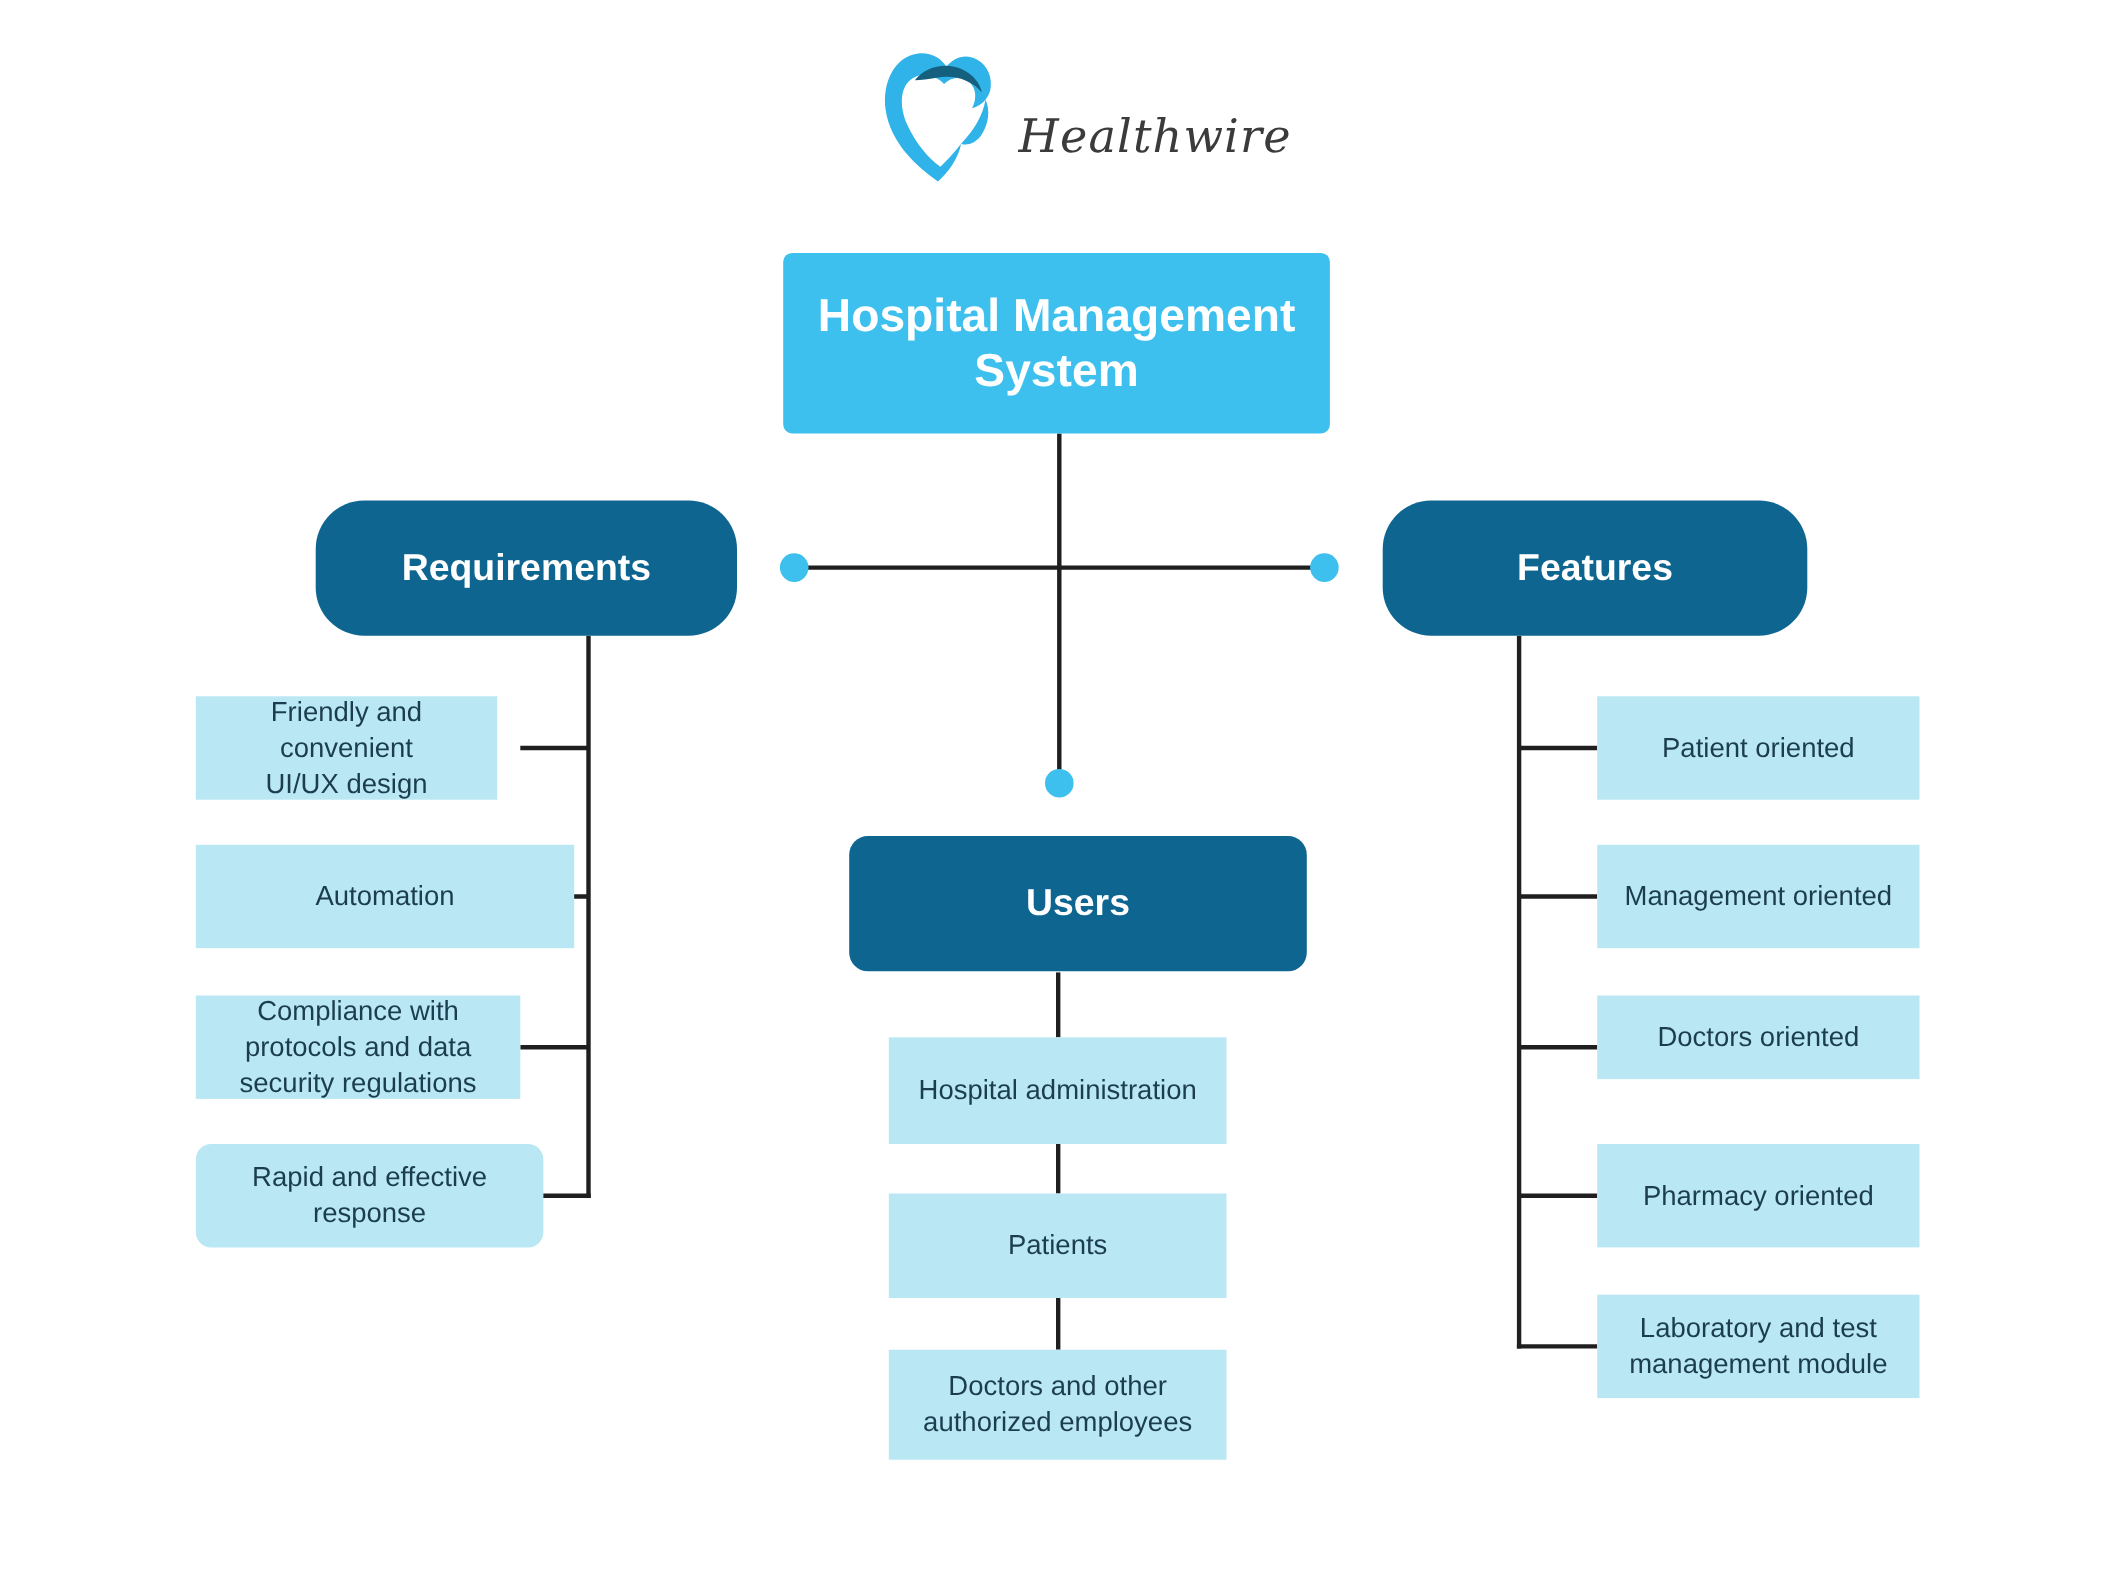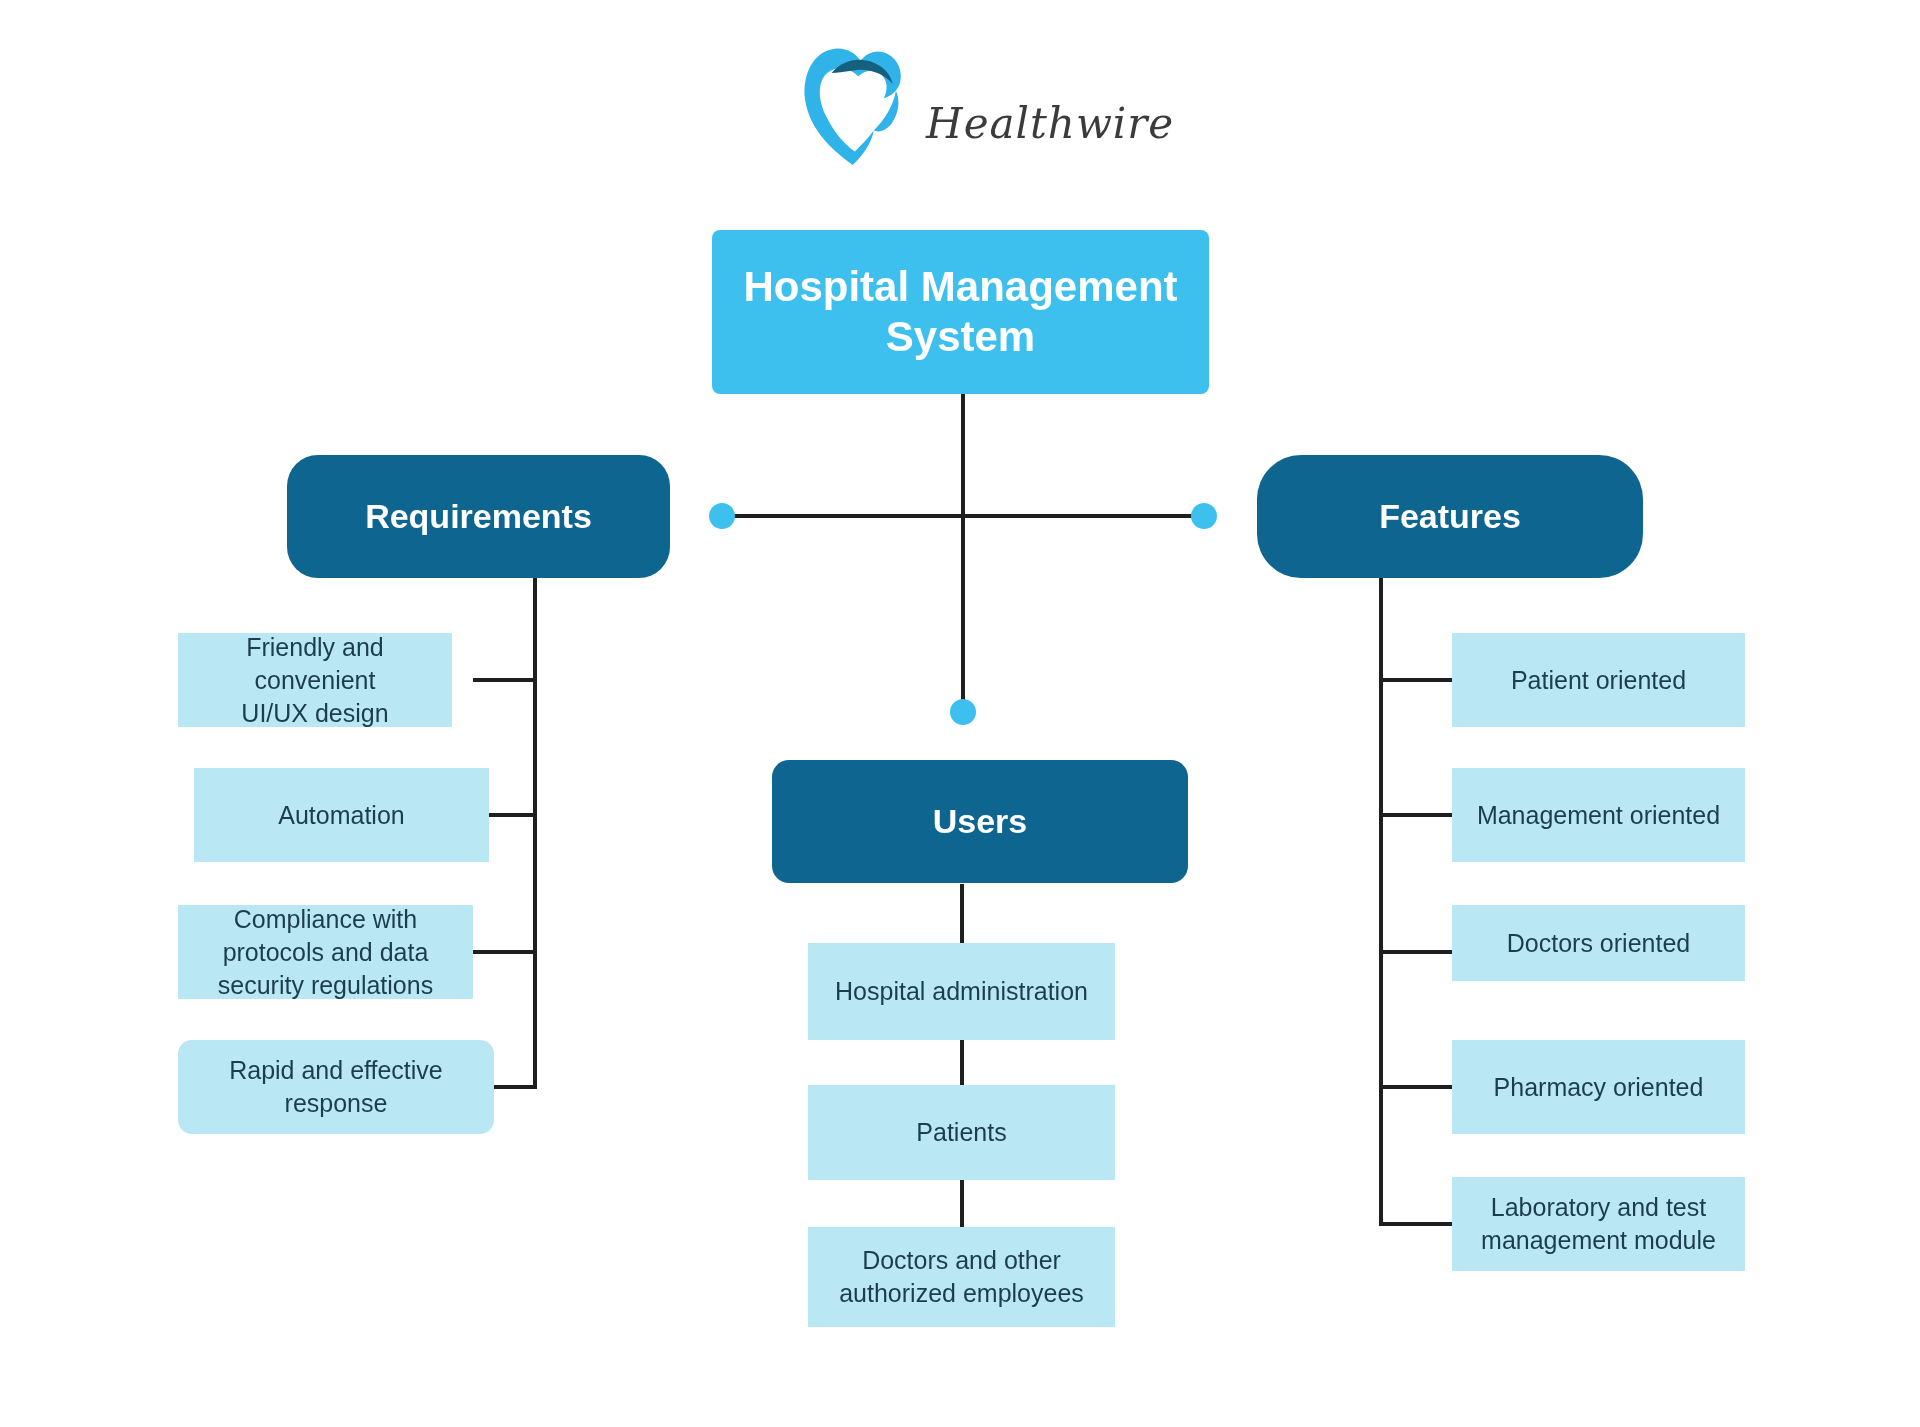--- a/index.html
+++ b/index.html
@@ -29,32 +29,32 @@
   .root-node{
     left:712px;top:230px;width:497px;height:164px;
     background:var(--accent-blue);border-radius:8px;
     color:var(--text-light);font-size:42px;font-weight:bold;line-height:1.18;
     padding:0 30px;
   }
   .branch-node{
     background:var(--dark-teal);border-radius:44px;
     color:var(--text-light);font-size:34px;font-weight:bold;
   }
-  .branch-requirements{left:287px;top:455px;width:383px;height:123px;border-radius:31px;}
+  .branch-requirements{left:287px;top:455px;width:383px;height:123px;}
   .branch-features{left:1257px;top:455px;width:386px;height:123px;}
   .branch-users{left:772px;top:760px;width:416px;height:123px;border-radius:17px;}
 
   .leaf{
     background:var(--light-cyan);
     color:var(--text-dark);font-size:25px;line-height:1.32;font-weight:500;
     padding:6px 12px;
   }
   
   .req-0{left:178px;top:633px;width:274px;height:94px;}
-  .req-1{left:178px;top:768px;width:295px;height:94px;margin-left:16px;}
+  .req-1{left:178px;top:768px;width:344px;height:94px;}
   .req-2{left:178px;top:905px;width:295px;height:94px;}
   .req-3{left:178px;top:1040px;width:316px;height:94px;border-radius:14px;}
   
   .usr-0{left:808px;top:943px;width:307px;height:97px;}
   .usr-1{left:808px;top:1085px;width:307px;height:95px;}
   .usr-2{left:808px;top:1227px;width:307px;height:100px;}
   
   .feat-0{left:1452px;top:633px;width:293px;height:94px;}
   .feat-1{left:1452px;top:768px;width:293px;height:94px;}
   .feat-2{left:1452px;top:905px;width:293px;height:76px;}

